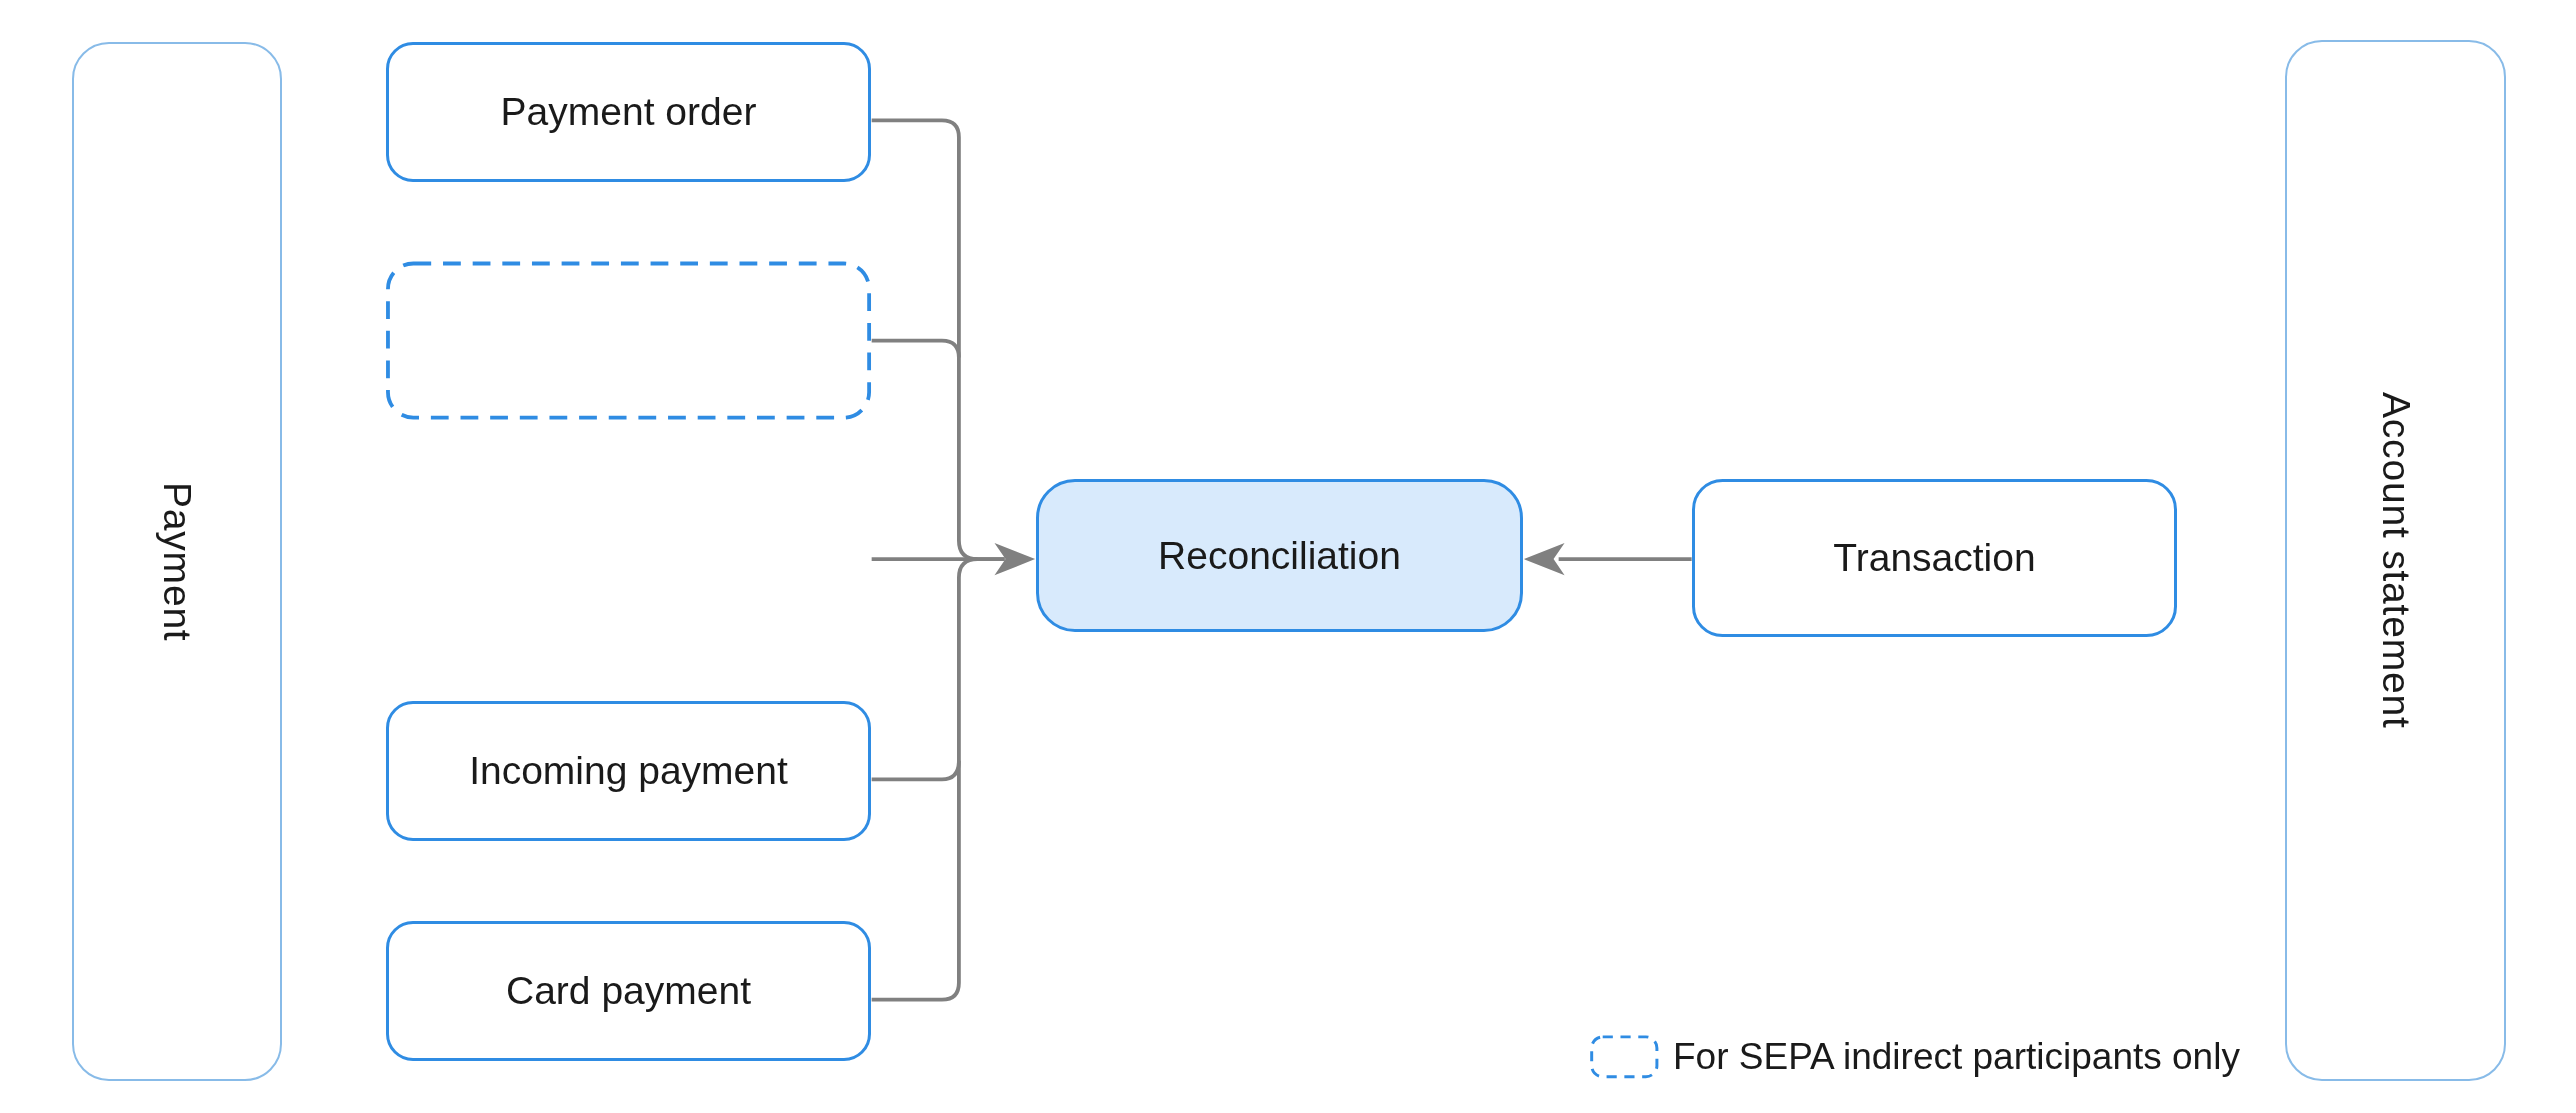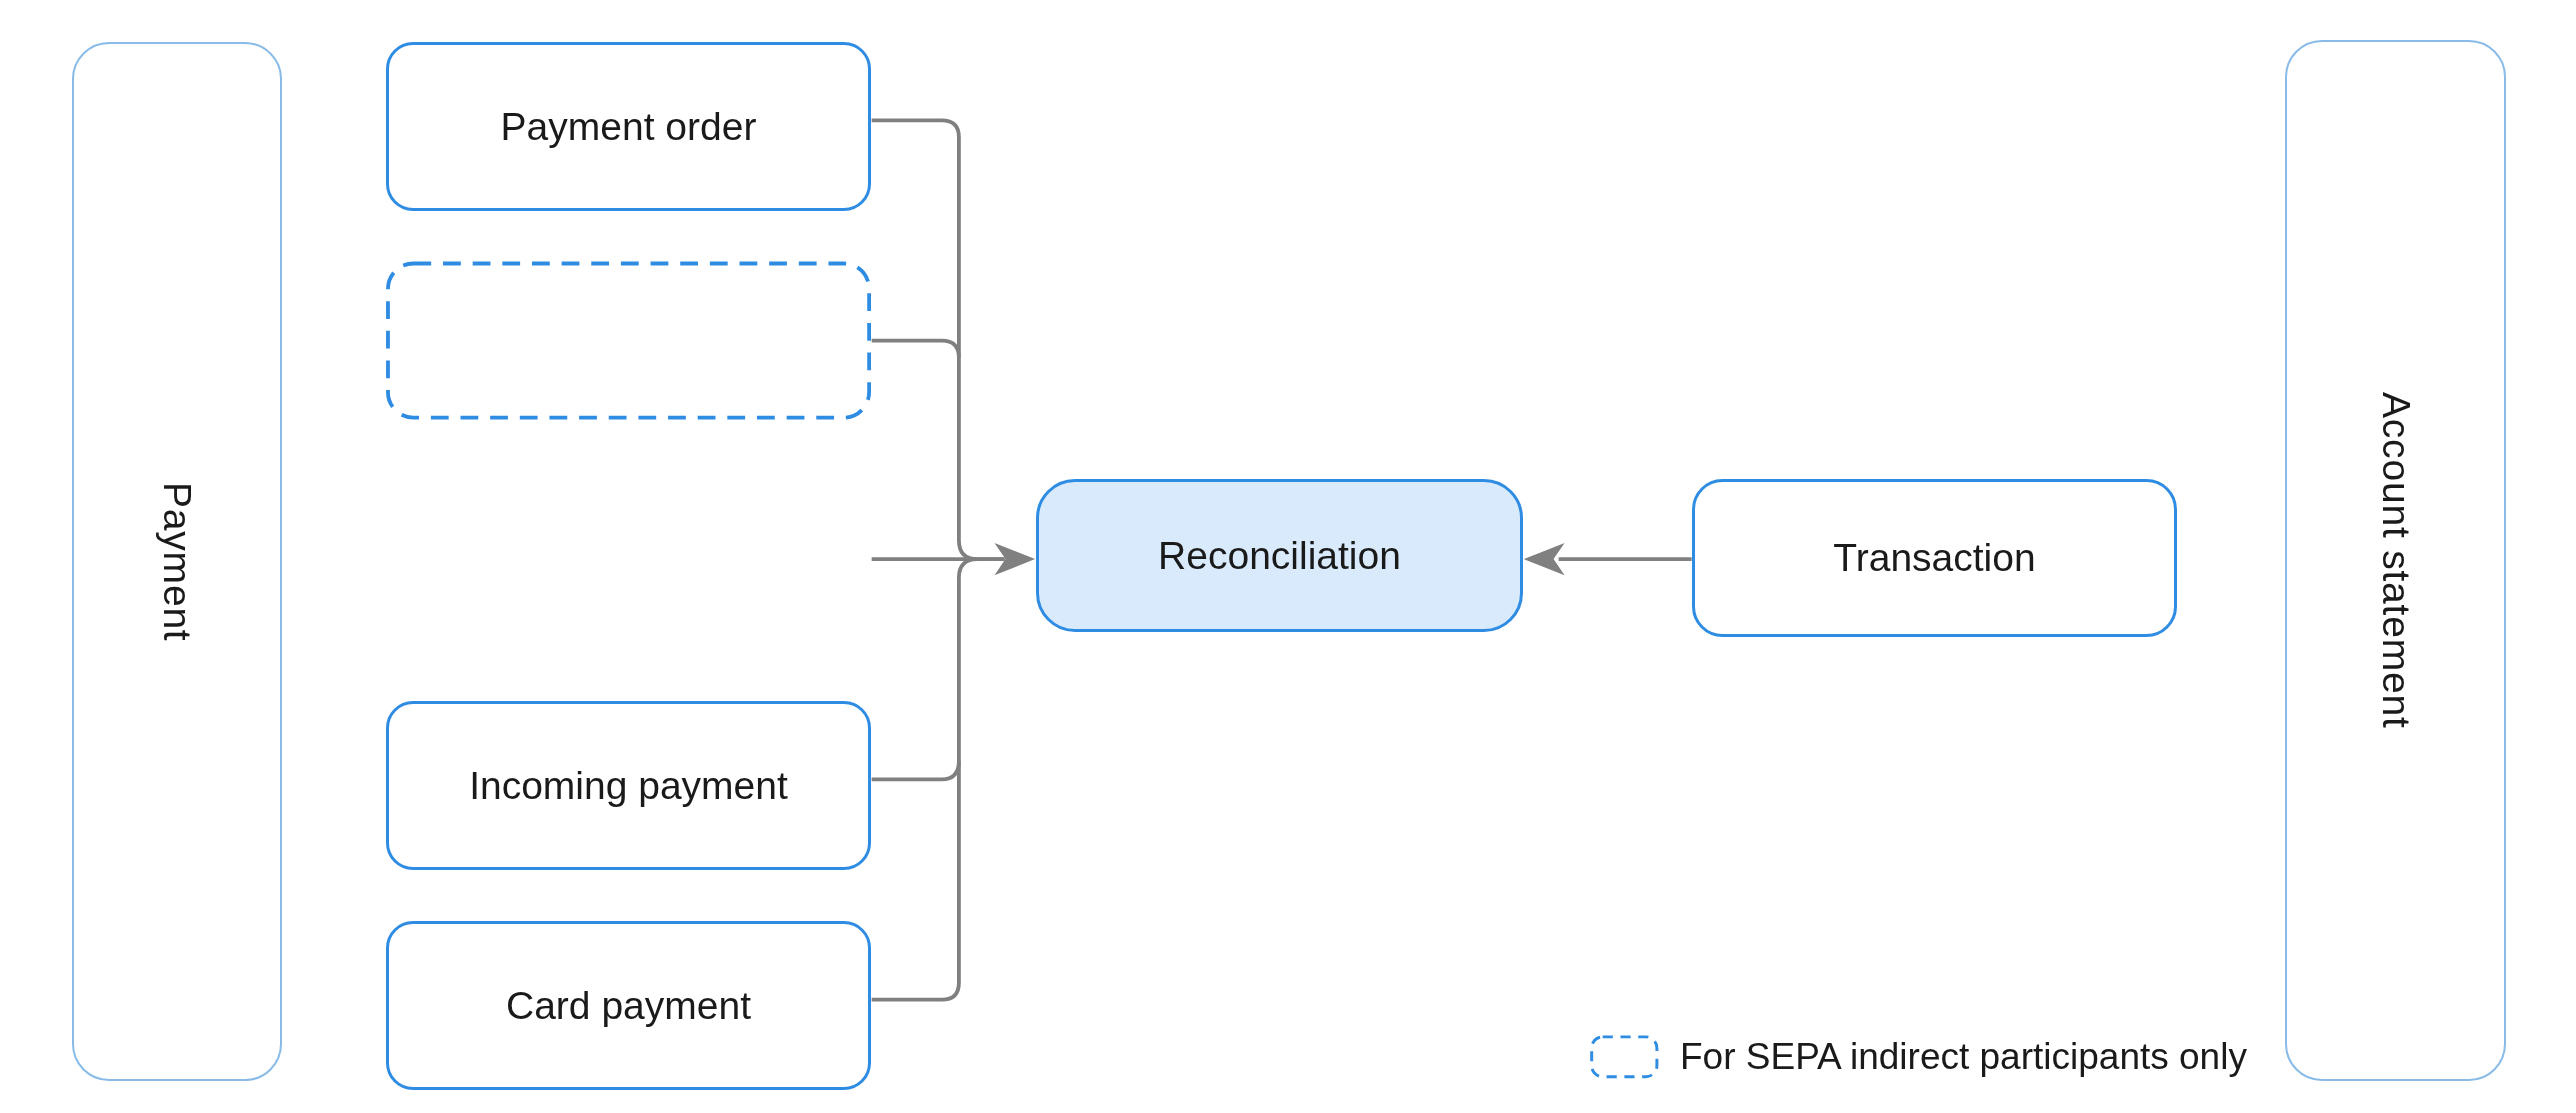--- a/index.html
+++ b/index.html
@@ -32,21 +32,21 @@
   .vtext{
     writing-mode:vertical-rl;
     font-size:39px;
     letter-spacing:0.8px;
     color:var(--text);
     white-space:nowrap;
   }
   
   .node{
     position:absolute;
-    width:485px;height:169px;
+    width:485px;height:140px;
     background:#ffffff;
     border:3px solid var(--blue);
     border-radius:27px;
     display:flex;align-items:center;justify-content:center;
     font-size:39px;
     color:var(--text);
     z-index:2;
     white-space:nowrap;
   }
   .node-payment-order{left:386px;top:42px;}
@@ -66,21 +66,21 @@
     z-index:3;pointer-events:none;
   }
   
   .legend{
     position:absolute;left:1590px;top:1035px;
     display:flex;align-items:center;
     z-index:2;
   }
   .legend-swatch{width:69px;height:43px;}  
   .legend-label{
-    margin-left:21px;
+    margin-left:14px;
     font-size:37px;
     color:var(--text);
     white-space:nowrap;
   }
 </style>
 </head>
 <body>
 
 <div class="stage">
 

